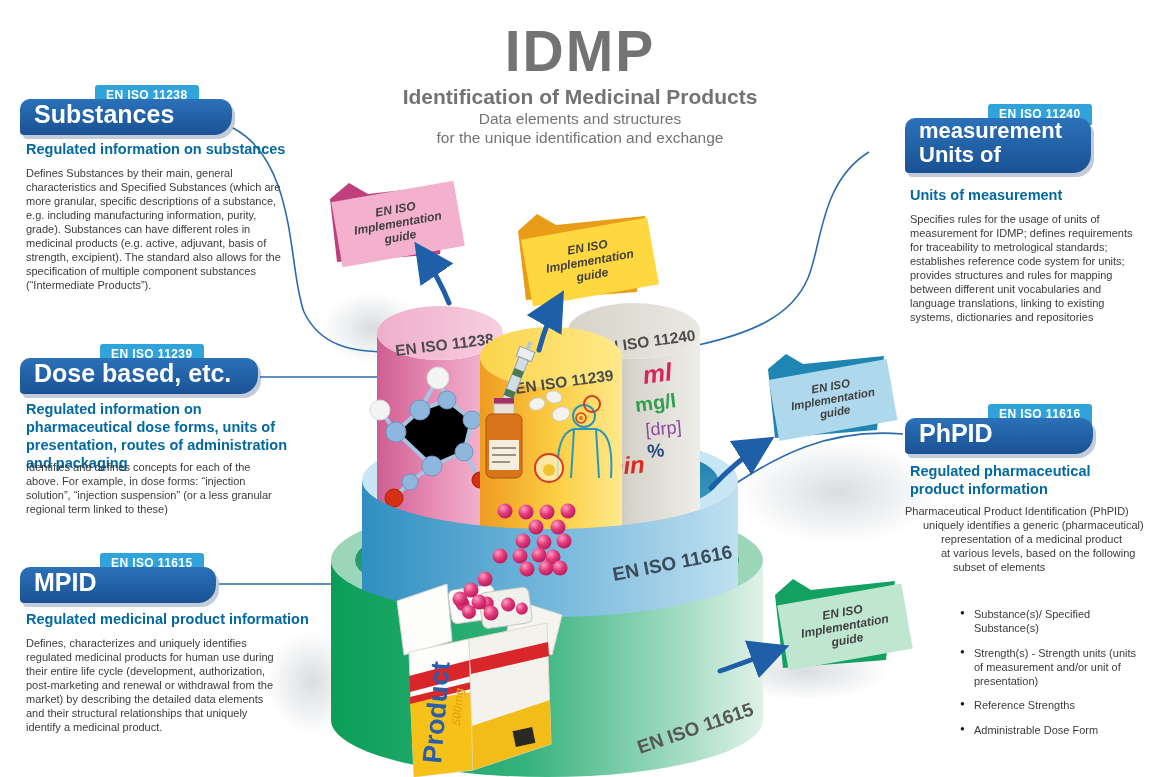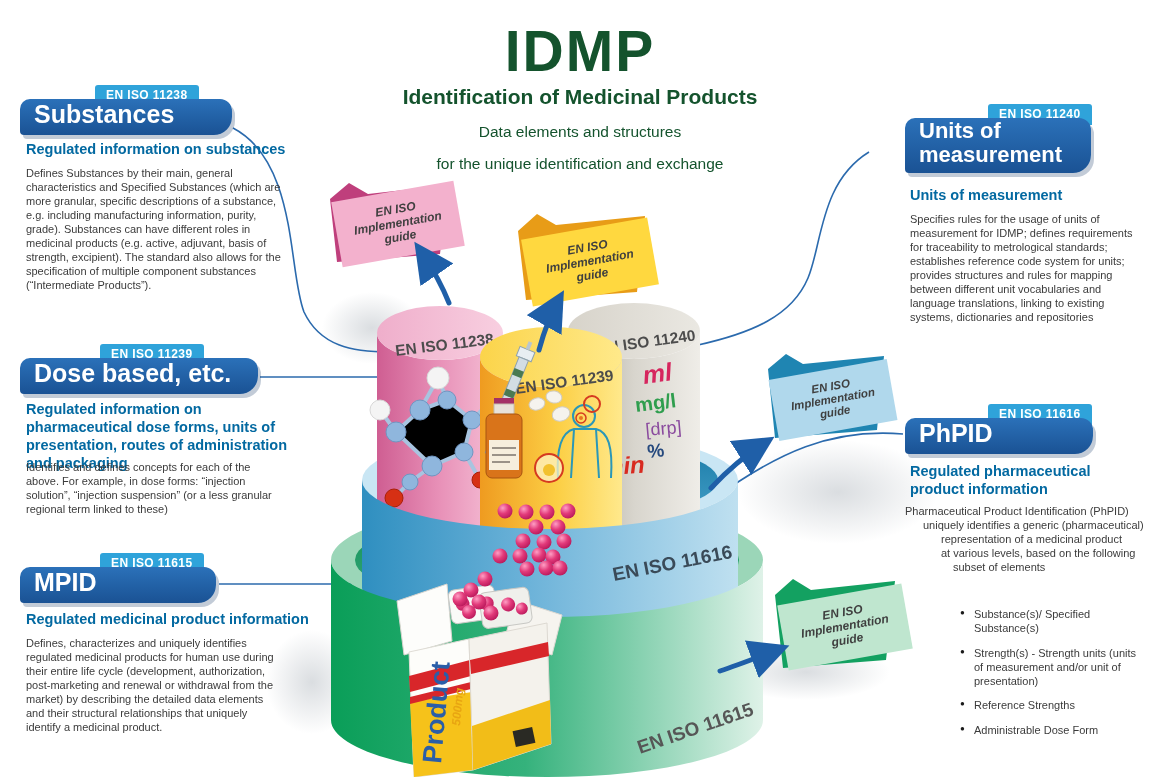--- a/index.html
+++ b/index.html
@@ -4,24 +4,24 @@
 <style>
   html,body{margin:0;padding:0}
   body{
     width:1151px;height:777px;position:relative;overflow:hidden;
     background:#ffffff;font-family:"Liberation Sans",sans-serif;
   }
   .abs{position:absolute}
   svg text{font-family:"Liberation Sans",sans-serif}
 
   
-  #title-block{left:370px;top:22px;width:420px;text-align:center;color:#14532d}
+  #title-block{left:370px;top:22px;width:420px;text-align:center;color:#737373}
   .idmp-main{font-size:57px;font-weight:bold;letter-spacing:2px;line-height:1.02}
   .idmp-sub{font-size:21px;font-weight:bold;margin-top:5px}
-  .idmp-tag{font-size:15.5px;margin-top:14px}
+  .idmp-tag{font-size:15.5px;margin-top:1px}
 
   
   .iso-badge{
     position:absolute;background:#2fa3da;color:#fff;font-weight:bold;
     font-size:12px;letter-spacing:.4px;padding:3px 11px 4px;
     border-radius:3px 3px 0 0;white-space:nowrap;z-index:3;
   }
   .label-bar{
     position:absolute;background:linear-gradient(180deg,#2b71b9,#1a5294);
     color:#fff;font-weight:bold;border-radius:10px 12px 18px 4px;
@@ -347,22 +347,22 @@
 <div class="sec-subtitle" style="left:26px;top:401px;width:282px">Regulated information on pharmaceutical dose forms, units of presentation, routes of administration and packaging</div>
 <div class="sec-body" style="left:26px;top:461px;width:258px">Identifies and defines concepts for each of the above. For example, in dose forms: “injection solution”, “injection suspension” (or a less granular regional term linked to these)</div>
 
 <div class="iso-badge" style="left:100px;top:553px">EN ISO 11615</div>
 <div class="label-bar bar-1line" style="left:20px;top:567px;width:168px">MPID</div>
 <div class="sec-subtitle" style="left:26px;top:611px;width:285px">Regulated medicinal product information</div>
 <div class="sec-body" style="left:26px;top:637px;width:252px">Defines, characterizes and uniquely identifies regulated medicinal products for human use during their entire life cycle (development, authorization, post-marketing and renewal or withdrawal from the market) by describing the detailed data elements and their structural relationships that uniquely identify a medicinal product.</div>
 
 <div class="iso-badge" style="left:988px;top:104px">EN ISO 11240</div>
 <div class="label-bar bar-2line" style="left:905px;top:118px;width:158px">
+  <span>measurement</span>
   <span>Units of</span>
-  <span>measurement</span>
 </div>
 <div class="sec-subtitle" style="left:910px;top:187px;width:220px">Units of measurement</div>
 <div class="sec-body" style="left:910px;top:213px;width:226px">Specifies rules for the usage of units of measurement for IDMP; defines requirements for traceability to metrological standards; establishes reference code system for units; provides structures and rules for mapping between different unit vocabularies and language translations, linking to existing systems, dictionaries and repositories</div>
 
 <div class="iso-badge" style="left:988px;top:404px">EN ISO 11616</div>
 <div class="label-bar bar-1line" style="left:905px;top:418px;width:160px">PhPID</div>
 <div class="sec-subtitle" style="left:910px;top:463px;width:232px">Regulated pharmaceutical product information</div>
 <div class="sec-body" id="phpid-body" style="left:905px;top:505px;width:246px">
   <span>Pharmaceutical Product Identification (PhPID)</span>
   <span>uniquely identifies a generic (pharmaceutical)</span>

